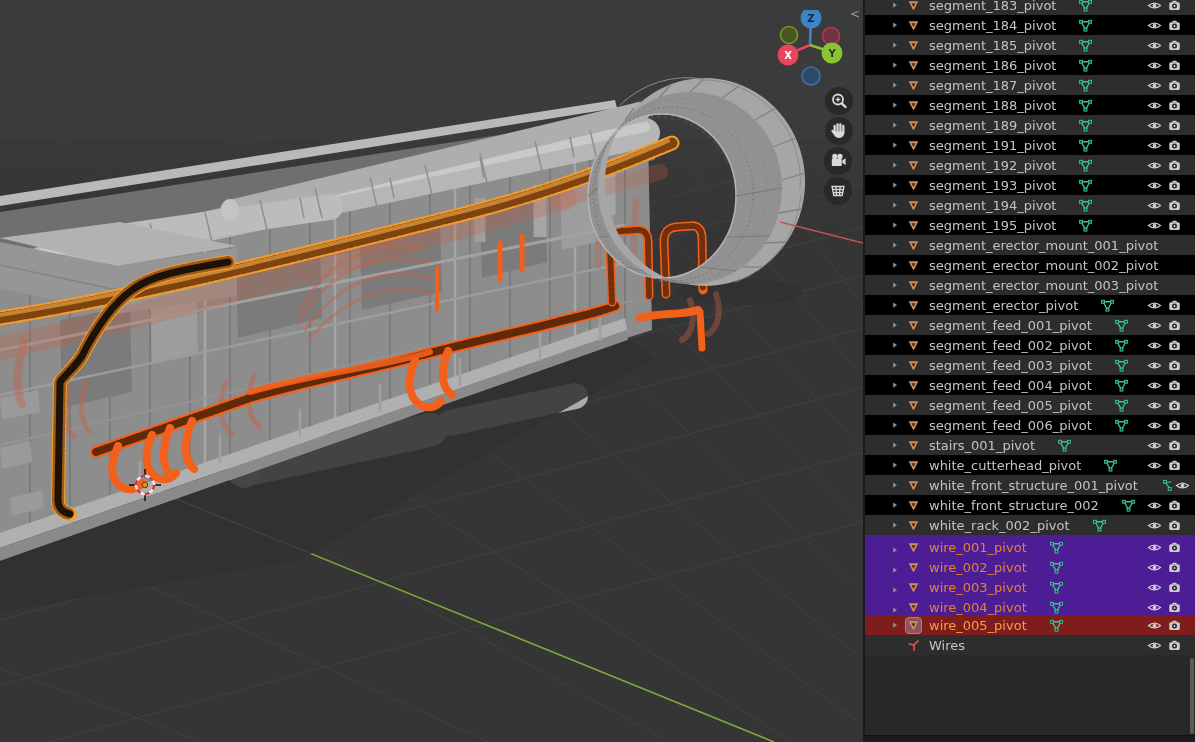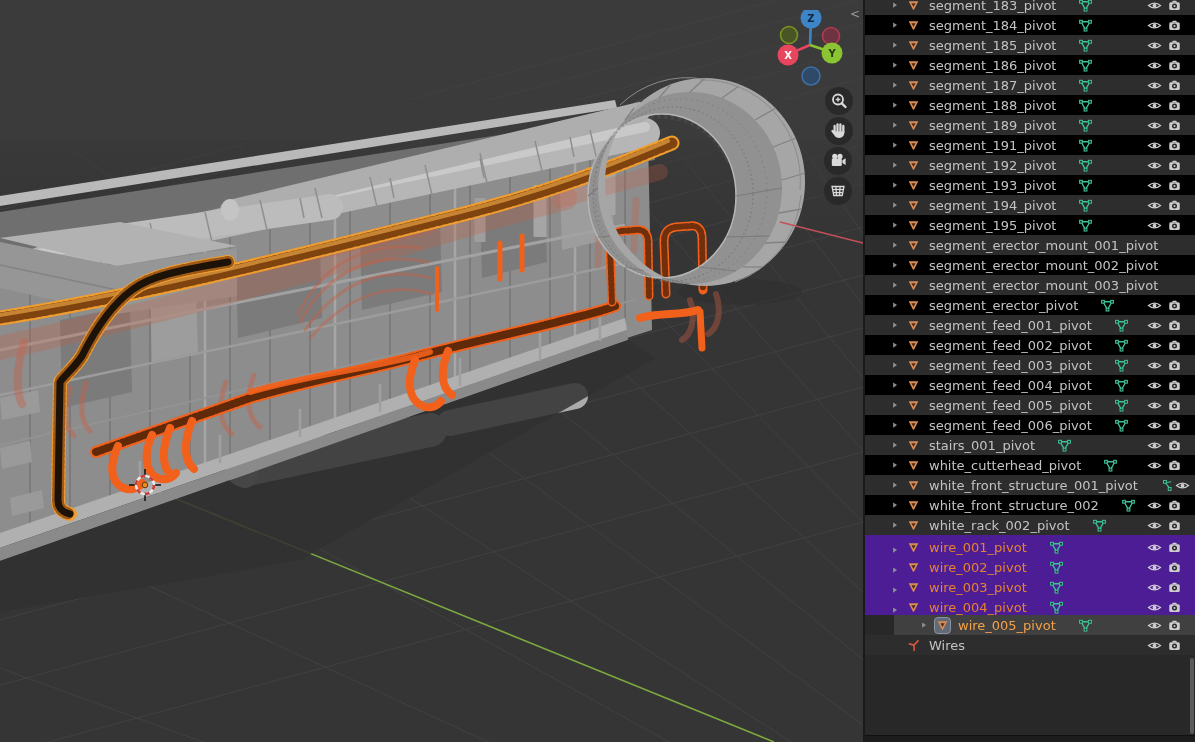--- a/index.html
+++ b/index.html
@@ -13,21 +13,21 @@
   .tool-btn{position:absolute;width:28px;height:28px;border-radius:50%;
             background:rgba(38,38,38,.82);display:flex;align-items:center;justify-content:center;}
   .chev{position:absolute;color:#9a9a9a;font-size:12px;line-height:12px;}
   
   .outliner{position:absolute;left:863px;top:0;width:332px;height:742px;background:#282828;
             border-left:2px solid #1a1a1a;overflow:hidden;}
   .rows{position:absolute;left:0;top:-5px;right:0;}
   .row{height:20px;display:flex;align-items:center;background:#000000;}
   .row:nth-child(odd){background:#2d2d2d;}
   .row.selected{background:#4c1d95;align-items:flex-end;}
-  .row.active{background:#404040;margin-left:29px;}
+  .row.active{background:#7f1d1d;}
   .arrow{width:12px;margin-left:24px;display:flex;align-items:center;justify-content:center;flex:0 0 auto;}
   .oicon{width:15px;height:15px;margin-left:5px;display:flex;align-items:center;justify-content:center;flex:0 0 auto;border-radius:3px;}
   .row.active .oicon{background:rgba(160,185,220,.35);outline:1px solid rgba(200,215,235,.55);}
   .lbl{margin-left:8px;font-size:13px;color:#c3c3c3;white-space:nowrap;}
   .row.selected .lbl{color:#e5832e;}
   .row.active .lbl{color:#f5a04a;}
   .dicon{margin-left:22px;width:15px;height:15px;flex:0 0 auto;}
   .dicon svg{display:block;}
   .sp{flex:1 1 auto;}
   .ricon{width:15px;height:15px;margin-right:5px;flex:0 0 auto;opacity:.95;}

